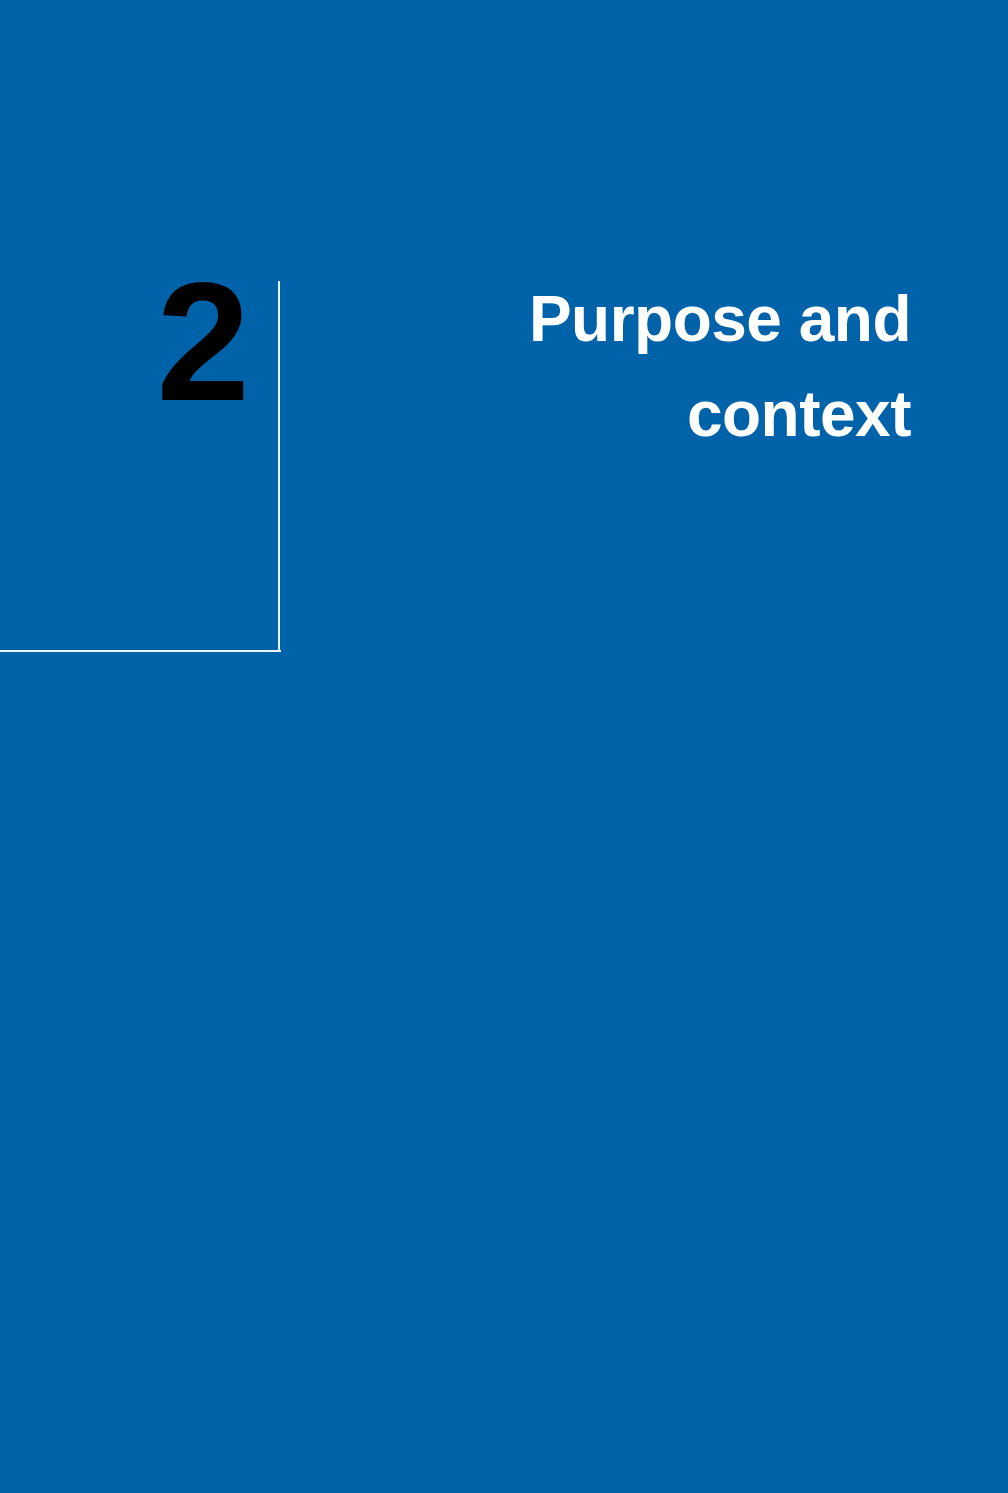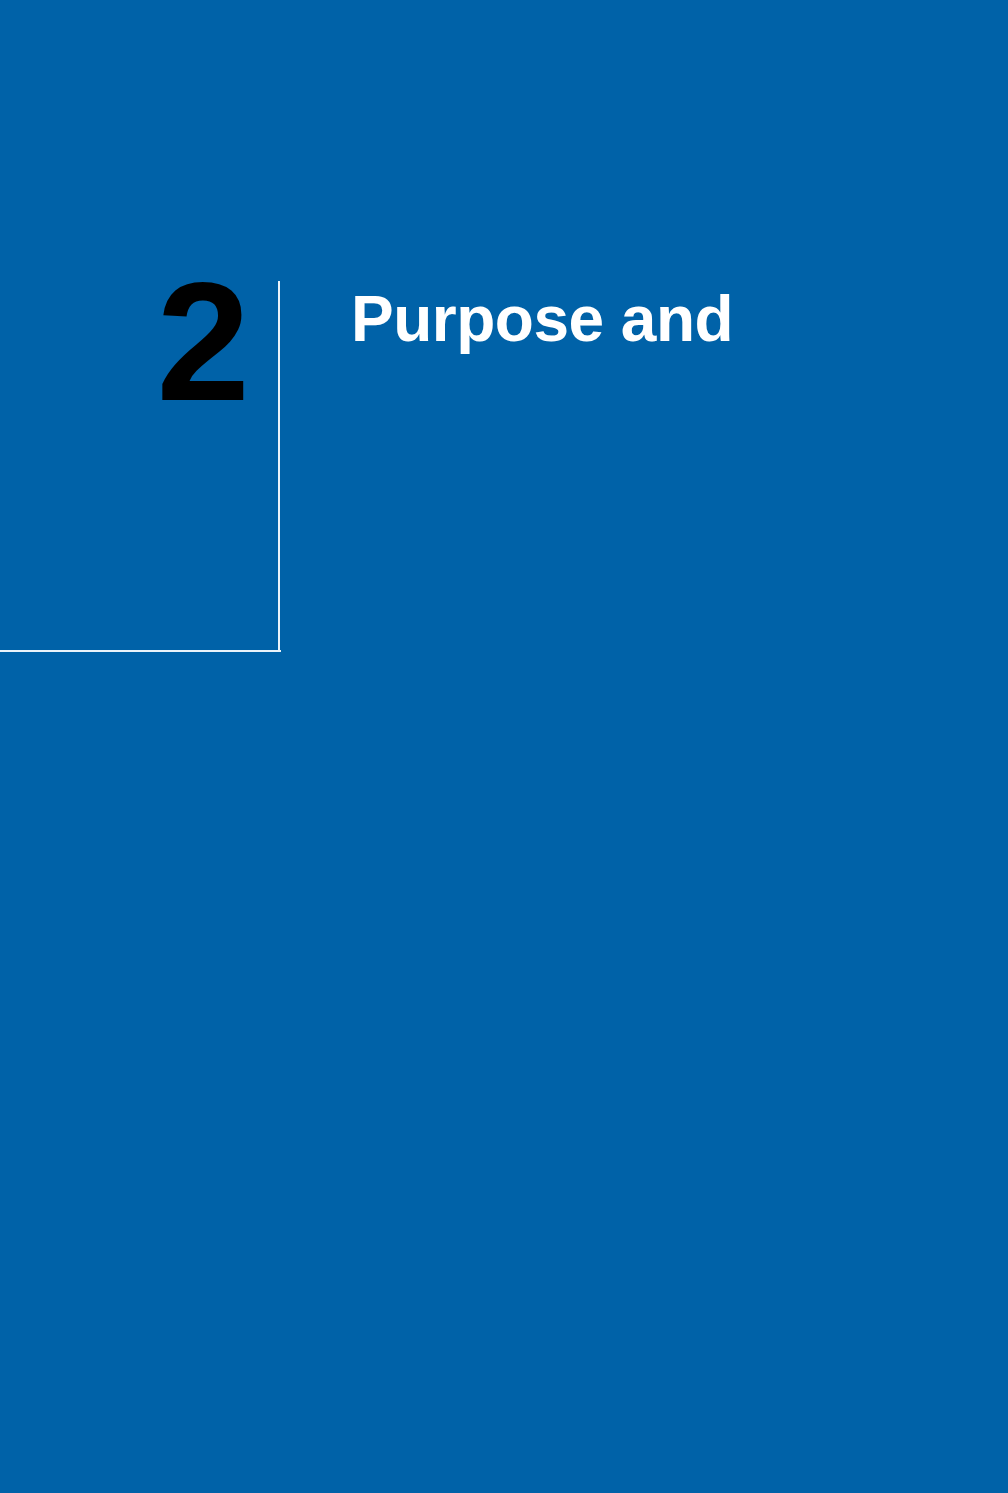--- a/index.html
+++ b/index.html
@@ -59,35 +59,37 @@
     position: absolute;
     left: 351px;
     top: 272px;
     width: 560px;
     font-family: "Liberation Sans", sans-serif;
     font-weight: bold;
     font-size: 64px;
     line-height: 95px;
     letter-spacing: -0.5px;
     color: #ffffff;
+    text-align: right;
     -webkit-font-smoothing: antialiased;
   }
   .chapter-title .title-line {
     display: block;
     white-space: nowrap;
   }
 </style>
 </head>
 <body>
 
 <div class="page" style="background: rgb(0, 98, 168);">
 
   <div class="chapter-number" style="color: rgb(0, 0, 0);">2</div>
 
   <div class="rule-vertical" style="background: rgb(234, 243, 250);"></div>
 
   <div class="rule-horizontal" style="background: rgb(234, 243, 250);"></div>
 
   <div class="chapter-title" style="color: rgb(255, 255, 255);">
     <span class="title-line">Purpose and</span>
+    <span class="title-line">context</span>
   </div>
 
 </div>
 
 </body></html>

